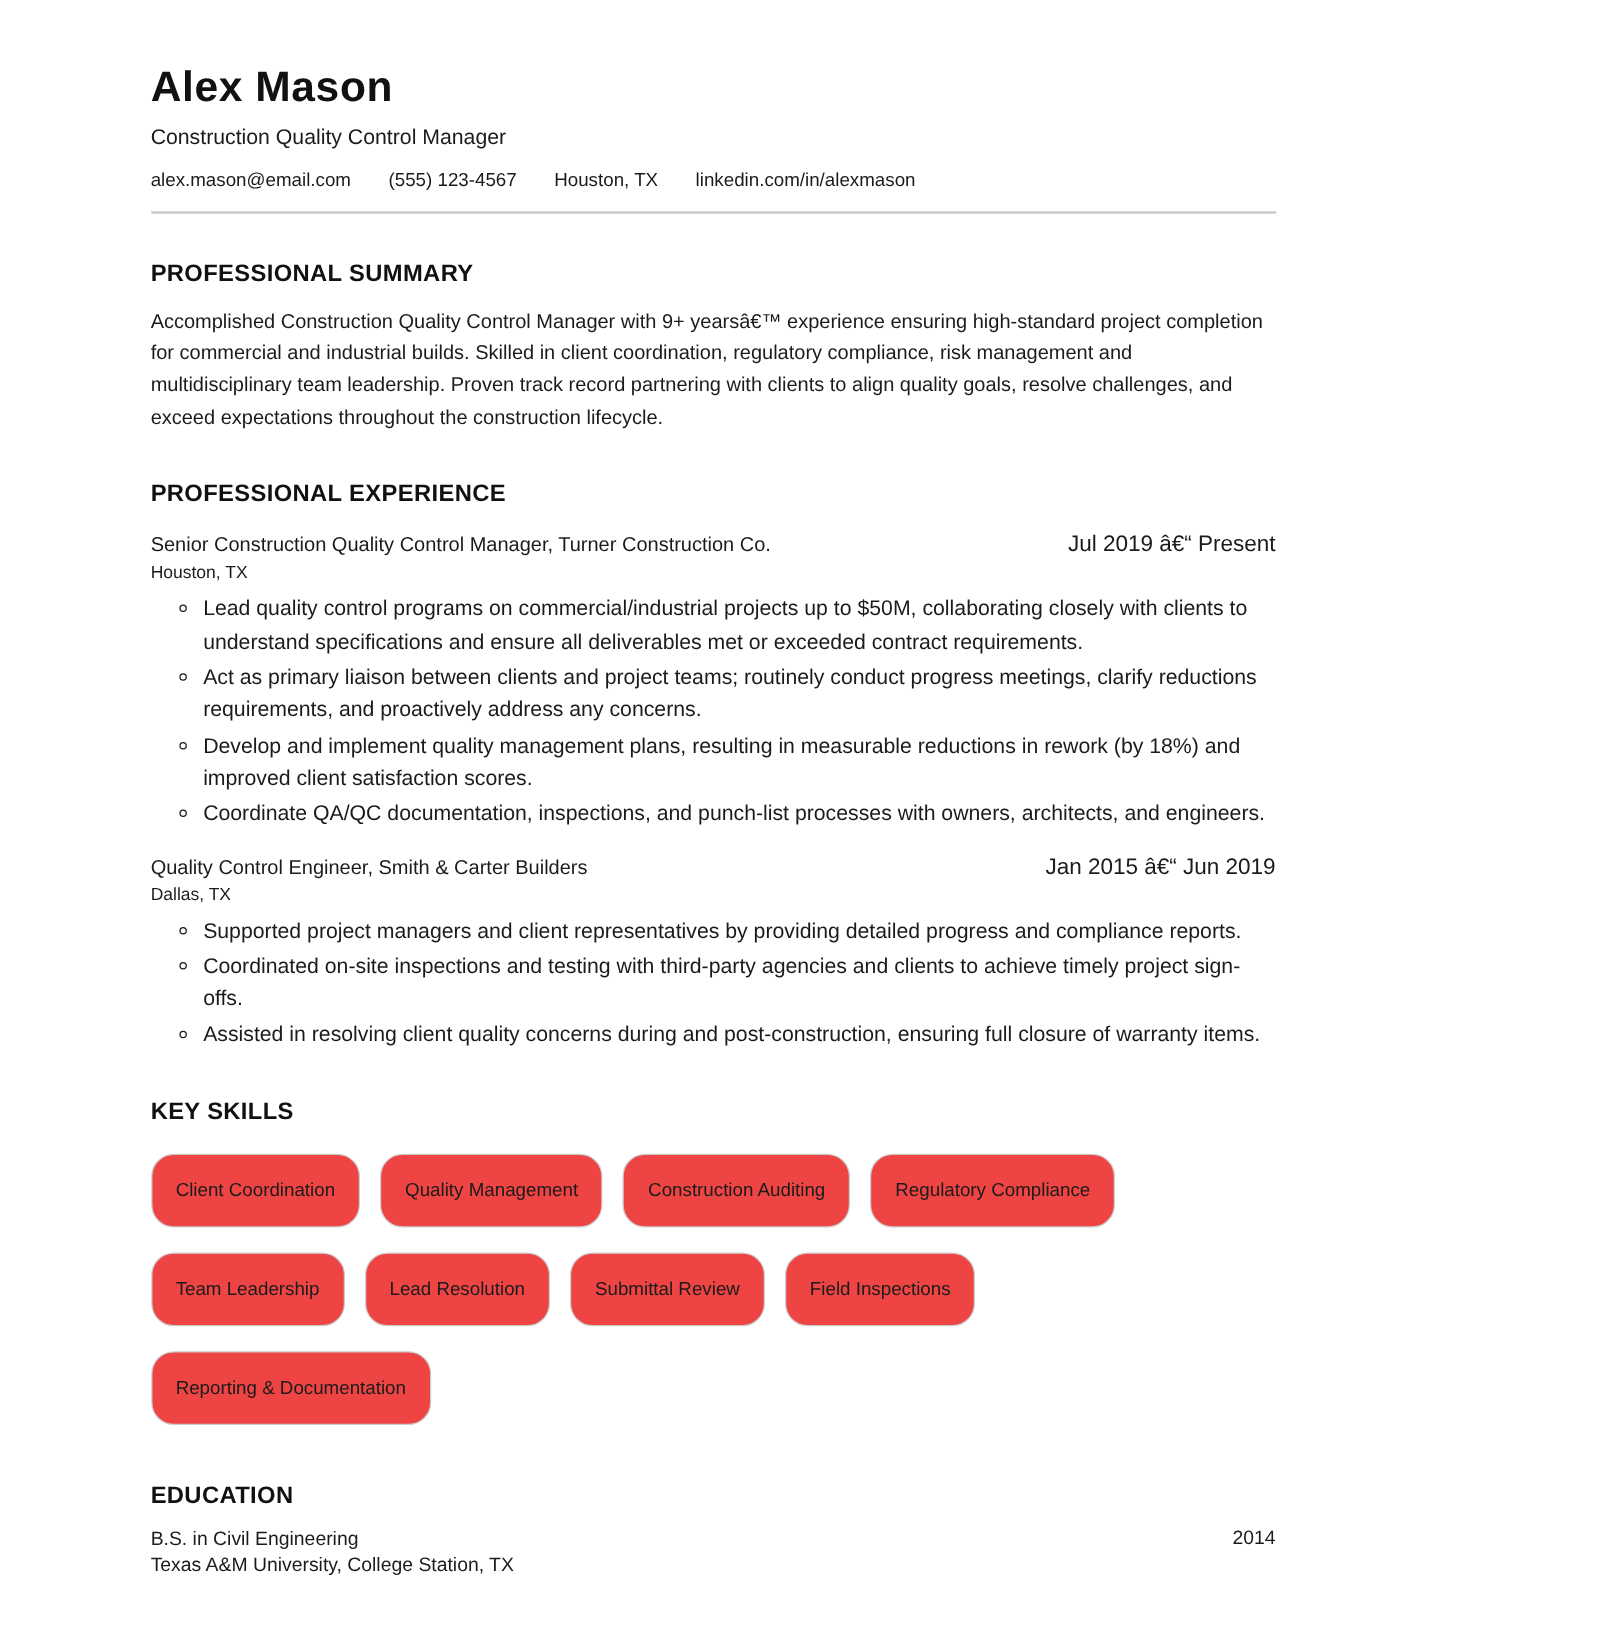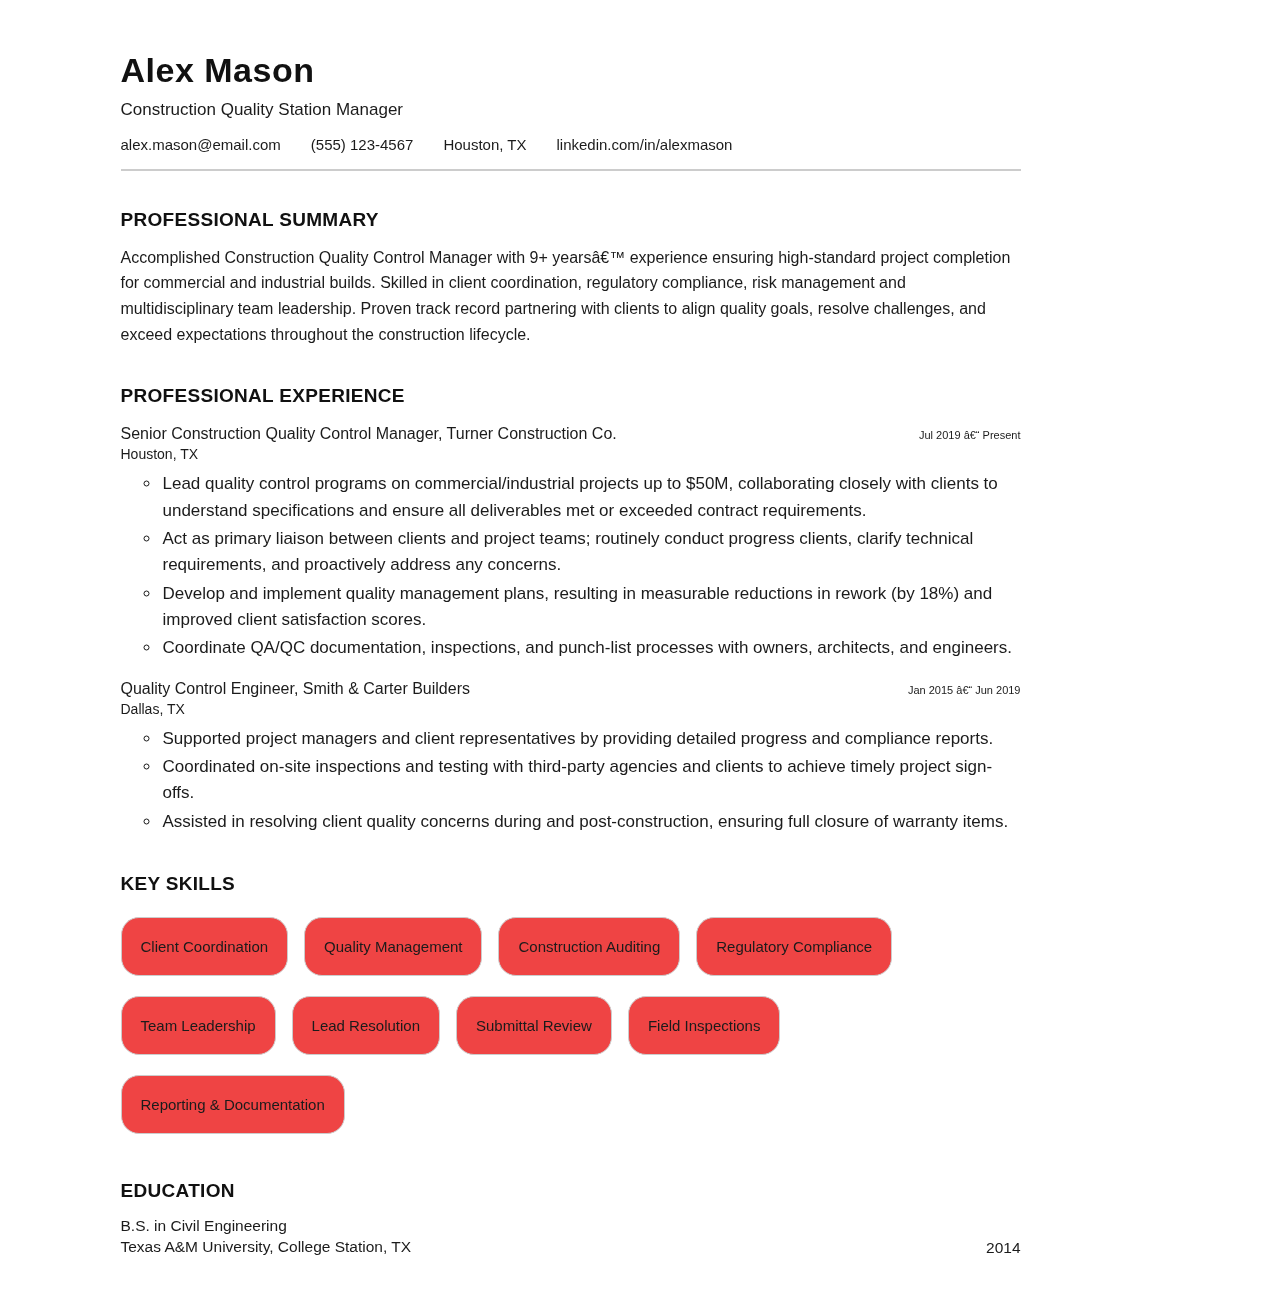--- a/index.html
+++ b/index.html
@@ -65,21 +65,21 @@
   }
 
   
   .job { margin-top: 18px; }
   .job-header {
     display: flex;
     justify-content: space-between;
     align-items: baseline;
   }
   .job-title { font-size: 16px; }
-  .job-dates { font-size: 11px; white-space: nowrap; }
+  .job-dates { font-size: 18px; white-space: nowrap; }
   .job-location { font-size: 14px; margin-top: 3px; }
   ul.job-bullets {
     list-style-type: circle;
     margin: 9px 0 0 0;
     padding-left: 40px;
     font-size: 17px;
     line-height: 1.55;
   }
   ul.job-bullets li { margin-bottom: 2px; padding-left: 2px; }
 
@@ -97,36 +97,36 @@
     font-size: 15px;
     background: #ef4444;
     white-space: nowrap;
   }
 
   
   .section.education { margin-top: 46px; }
   .edu-row {
     display: flex;
     justify-content: space-between;
-    align-items: flex-end;
+    align-items: flex-start;
     margin-top: 14px;
   }
   .edu-left { font-size: 15.5px; line-height: 1.25; }
   .edu-year { font-size: 15.5px; }
   .edu-school { margin-top: 2px; }
 </style>
 </head>
 <body>
 
 <div class="canvas">
   <div class="page">
 
     <header>
       <h1 class="name">Alex Mason</h1>
-      <div class="role-title">Construction Quality Station Manager</div>
+      <div class="role-title">Construction Quality Control Manager</div>
       <div class="contact-row">
         <span>alex.mason@email.com</span>
         <span>(555) 123-4567</span>
         <span>Houston, TX</span>
         <span>linkedin.com/in/alexmason</span>
       </div>
       <hr class="header-divider">
     </header>
 
     <section class="section">
@@ -138,21 +138,21 @@
       <h2 class="section-heading">PROFESSIONAL EXPERIENCE</h2>
 
       <div class="job">
         <div class="job-header">
           <span class="job-title">Senior Construction Quality Control Manager, Turner Construction Co.</span>
           <span class="job-dates">Jul 2019 â€“ Present</span>
         </div>
         <div class="job-location">Houston, TX</div>
         <ul class="job-bullets">
           <li>Lead quality control programs on commercial/industrial projects up to $50M, collaborating closely with clients to understand specifications and ensure all deliverables met or exceeded contract requirements.</li>
-          <li>Act as primary liaison between clients and project teams; routinely conduct progress clients, clarify technical requirements, and proactively address any concerns.</li>
+          <li>Act as primary liaison between clients and project teams; routinely conduct progress meetings, clarify reductions requirements, and proactively address any concerns.</li>
           <li>Develop and implement quality management plans, resulting in measurable reductions in rework (by 18%) and improved client satisfaction scores.</li>
           <li>Coordinate QA/QC documentation, inspections, and punch-list processes with owners, architects, and engineers.</li>
         </ul>
       </div>
 
       <div class="job">
         <div class="job-header">
           <span class="job-title">Quality Control Engineer, Smith &amp; Carter Builders</span>
           <span class="job-dates">Jan 2015 â€“ Jun 2019</span>
         </div>

